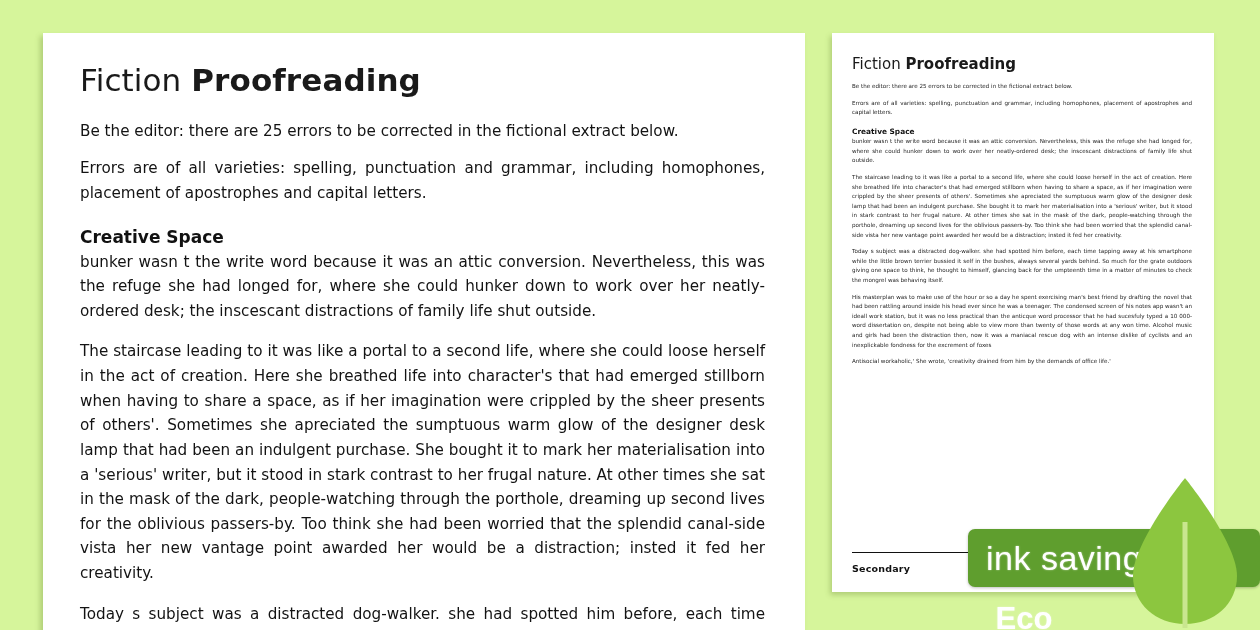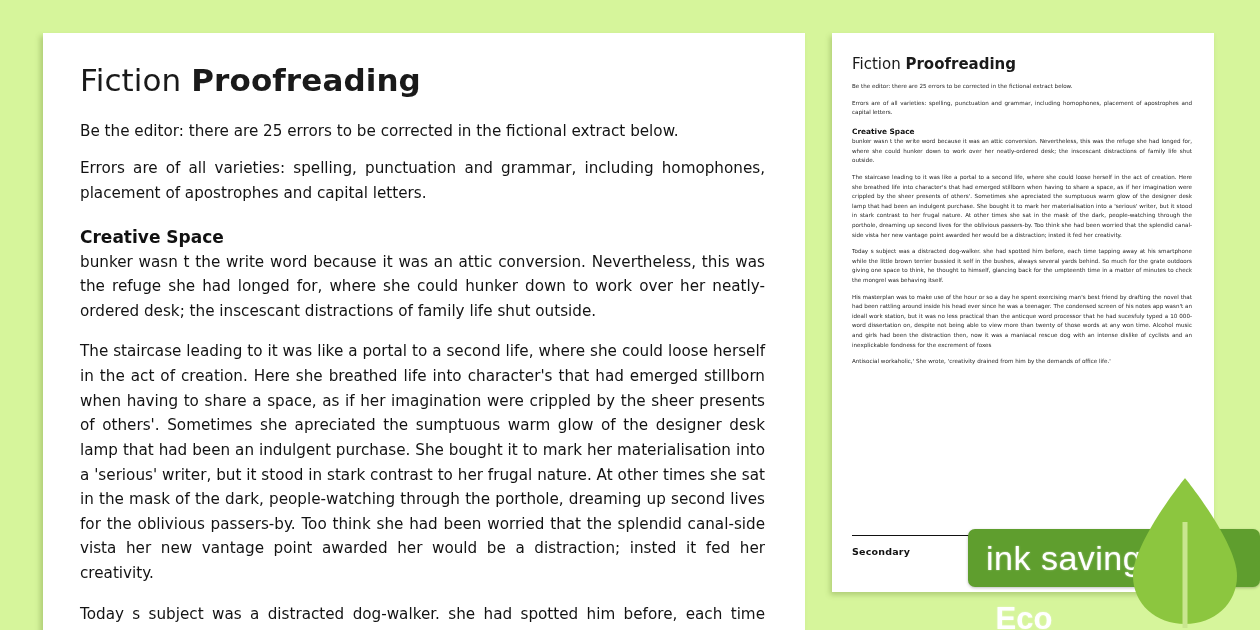--- a/index.html
+++ b/index.html
@@ -89,21 +89,21 @@
   .t-h2 {
     font-size: 7.4px;
     font-weight: 700;
     color: #111111;
     margin: 9px 0 1px 0;
   }
 
   .t-footer {
     position: absolute;
     left: 20px;
-    bottom: 33px;
+    bottom: 16px;
     width: 172px;
   }
   .t-rule {
     border: 0;
     border-top: 1.6px solid #111;
     margin: 0 0 4px 0;
   }
   .t-footer-label {
     font-size: 9.5px;
     font-weight: 700;

